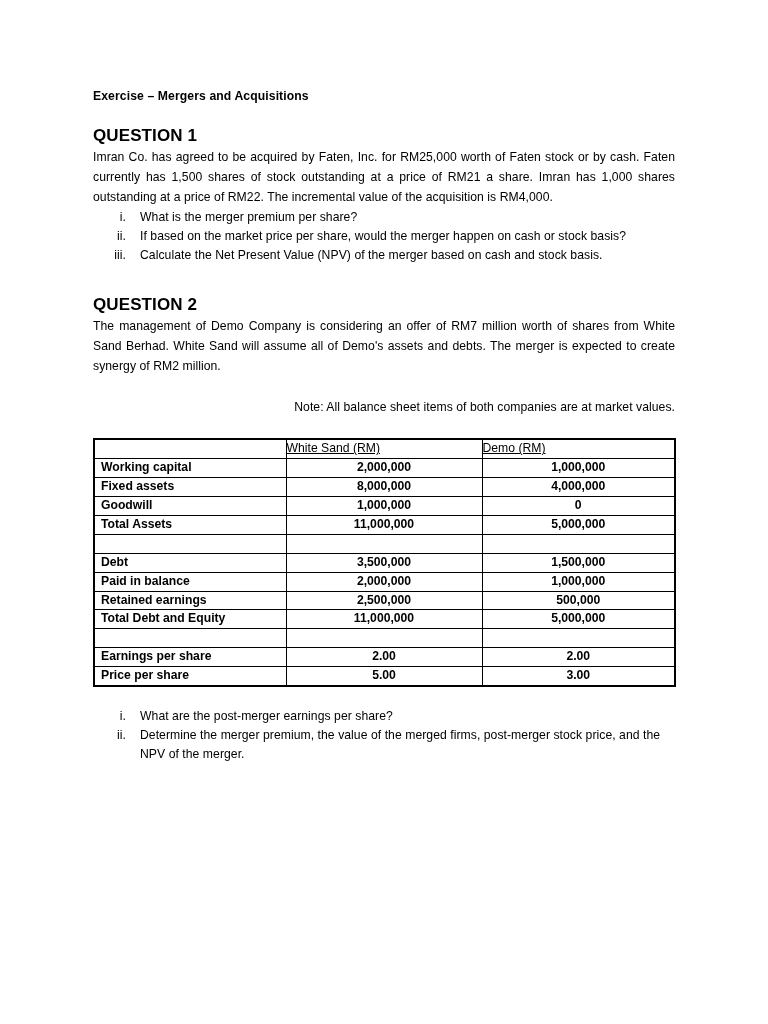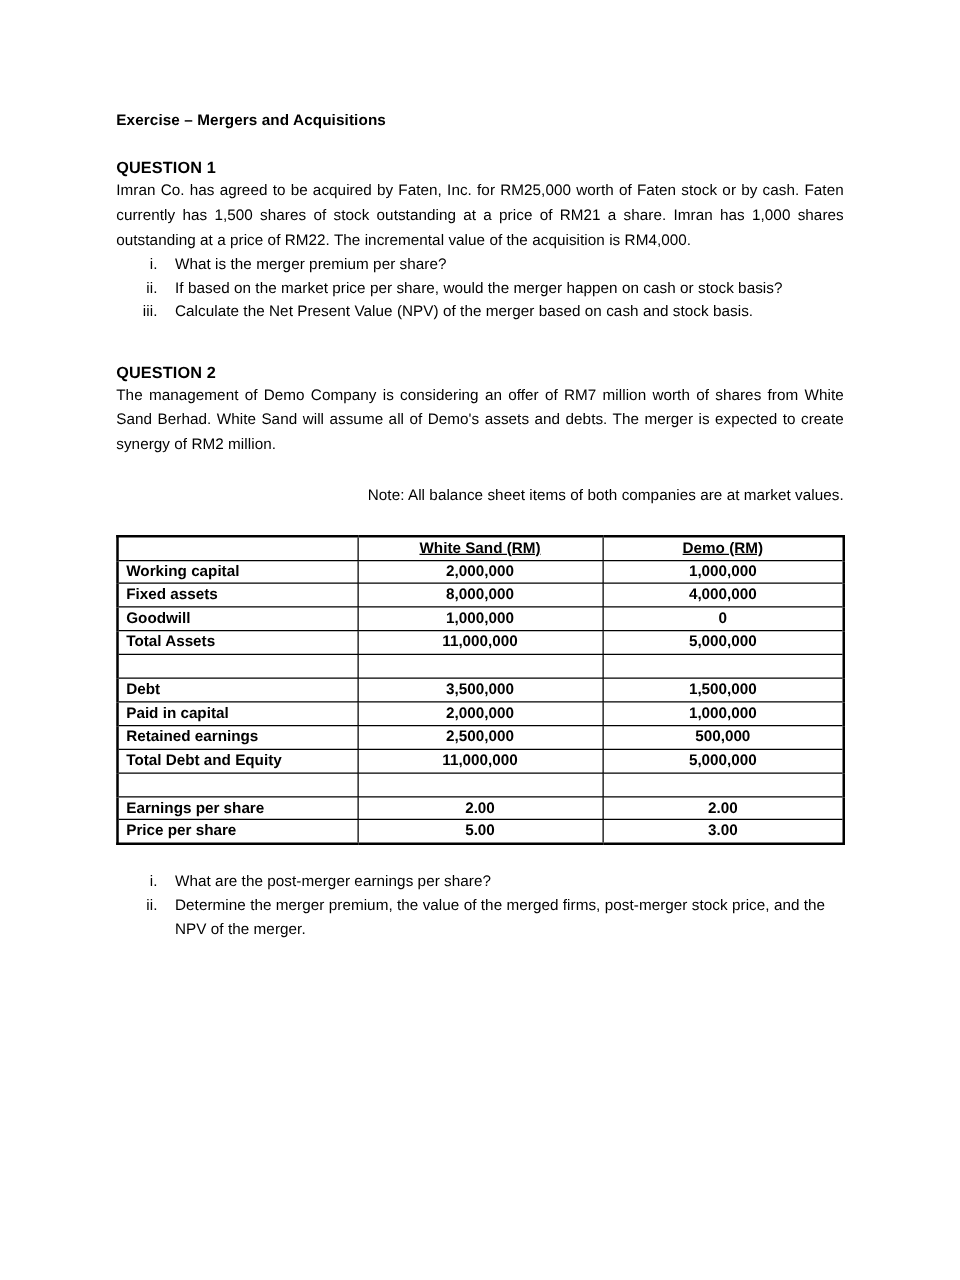--- a/index.html
+++ b/index.html
@@ -28,21 +28,21 @@
     font-size: 12.2px;
     font-weight: bold;
     line-height: 1.35;
     letter-spacing: 0.1px;
     margin: 0;
   }
   .spacer-md { height: 21px; }
   .spacer-xl { height: 30px; }
 
   .q-heading {
-    font-size: 13px;
+    font-size: 17px;
     font-weight: bold;
     line-height: 1.35;
     letter-spacing: 0.1px;
     margin: 0;
   }
 
   .para {
     font-size: 12.2px;
     line-height: 1.62;
     text-align: justify;
@@ -118,22 +118,22 @@
   table.balance tr:last-child td {
     border-bottom: 2px solid #000000;
   }
   table.balance td.num {
     text-align: center;
   }
   table.balance td.bold, table.balance tr.bold td {
     font-weight: bold;
   }
   table.balance td.hdr {
-    text-align: center;
-    font-weight: bold;
+    text-align: left;
+    font-weight: normal;
     text-decoration: underline;
   }
   table.balance tr.spacer td {
     height: 19px;
   }
 
   .post-table-gap { height: 20px; }
 </style>
 </head>
 <body>
@@ -214,21 +214,21 @@
             <td class="num"></td>
             <td class="num"></td>
           </tr>
 
           <tr>
             <td>Debt</td>
             <td class="num">3,500,000</td>
             <td class="num">1,500,000</td>
           </tr>
           <tr>
-            <td>Paid in capital</td>
+            <td>Paid in balance</td>
             <td class="num">2,000,000</td>
             <td class="num">1,000,000</td>
           </tr>
           <tr>
             <td>Retained earnings</td>
             <td class="num">2,500,000</td>
             <td class="num">500,000</td>
           </tr>
           <tr class="bold">
             <td>Total Debt and Equity</td>

